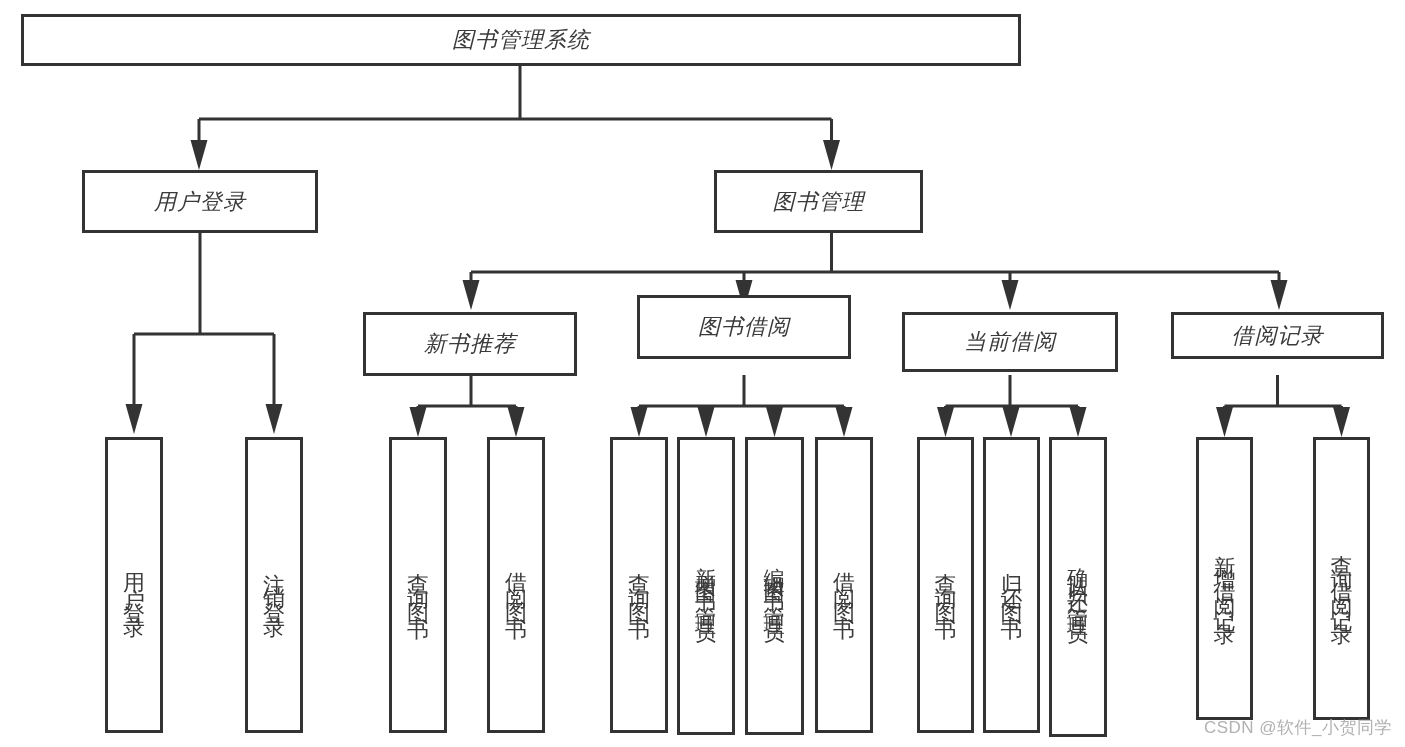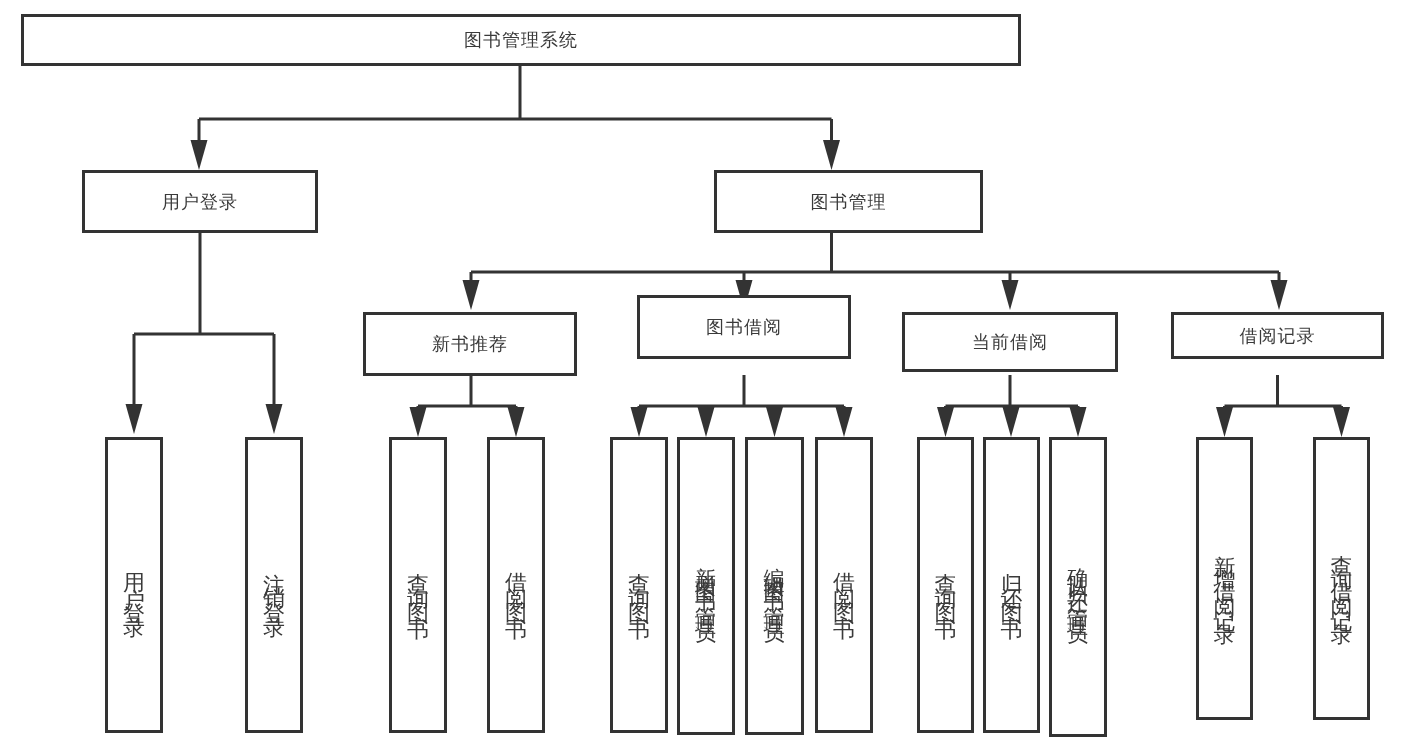--- a/index.html
+++ b/index.html
@@ -7,21 +7,21 @@
     position:relative; width:1405px; height:747px; background:#ffffff;
     font-family:"Liberation Sans", sans-serif; overflow:hidden;
   }
   .connectors { position:absolute; left:0; top:0; }
   .node {
     position:absolute; box-sizing:border-box;
     border:3px solid #333333; background:#ffffff;
     display:flex; align-items:center; justify-content:center;
     color:#3a3a3a;
   }
-  .node--h { font-size:18px; letter-spacing:1px; white-space:nowrap; }
+  .node--h { font-size:22px; letter-spacing:1px; white-space:nowrap;font-style:italic; }
   .leaf span {
     writing-mode:vertical-rl; text-orientation:mixed;
     font-size:22px; letter-spacing:15px; line-height:1;
   }
   .leaf.tight span { font-size:21px; letter-spacing:8px; }
   .leaf.mid span { font-size:22px; letter-spacing:14px; }
   .watermark {
     position:absolute; right:13px; top:716px;
     font-size:17px; color:#b1b1b1; letter-spacing:0.5px;
     white-space:nowrap; z-index:5;
@@ -67,21 +67,21 @@
       <use href="#ah" transform="translate(1011,407)"></use>
       <use href="#ah" transform="translate(1078,407)"></use>
       <use href="#ah" transform="translate(1224.5,407)"></use>
       <use href="#ah" transform="translate(1341.5,407)"></use>
     </g>
   </svg>
 
   <div class="node node--h" style="left:21px;top:14px;width:1000px;height:52px">图书管理系统</div>
 
   <div class="node node--h" style="left:82px;top:170px;width:236px;height:63px">用户登录</div>
-  <div class="node node--h" style="left:714px;top:170px;width:269px;height:63px">图书管理</div>
+  <div class="node node--h" style="left:714px;top:170px;width:209px;height:63px">图书管理</div>
 
   <div class="node node--h" style="left:363px;top:312px;width:214px;height:64px">新书推荐</div>
   <div class="node node--h" style="left:637px;top:295px;width:214px;height:64px">图书借阅</div>
   <div class="node node--h" style="left:902px;top:312px;width:216px;height:60px">当前借阅</div>
   <div class="node node--h" style="left:1171px;top:312px;width:213px;height:47px">借阅记录</div>
 
   <div class="node leaf" style="left:105px;top:437px;width:58px;height:296px">
     <span>用户登录</span>
   </div>
   <div class="node leaf" style="left:245px;top:437px;width:58px;height:296px">
@@ -118,14 +118,15 @@
     <span>确认归还（管理员）</span>
   </div>
 
   <div class="node leaf mid" style="left:1196px;top:437px;width:57px;height:283px">
     <span>新增借阅记录</span>
   </div>
   <div class="node leaf mid" style="left:1313px;top:437px;width:57px;height:283px">
     <span>查询借阅记录</span>
   </div>
 
+  <div class="watermark">CSDN @软件_小贺同学</div>
 
 </div>
 
 </body></html>

